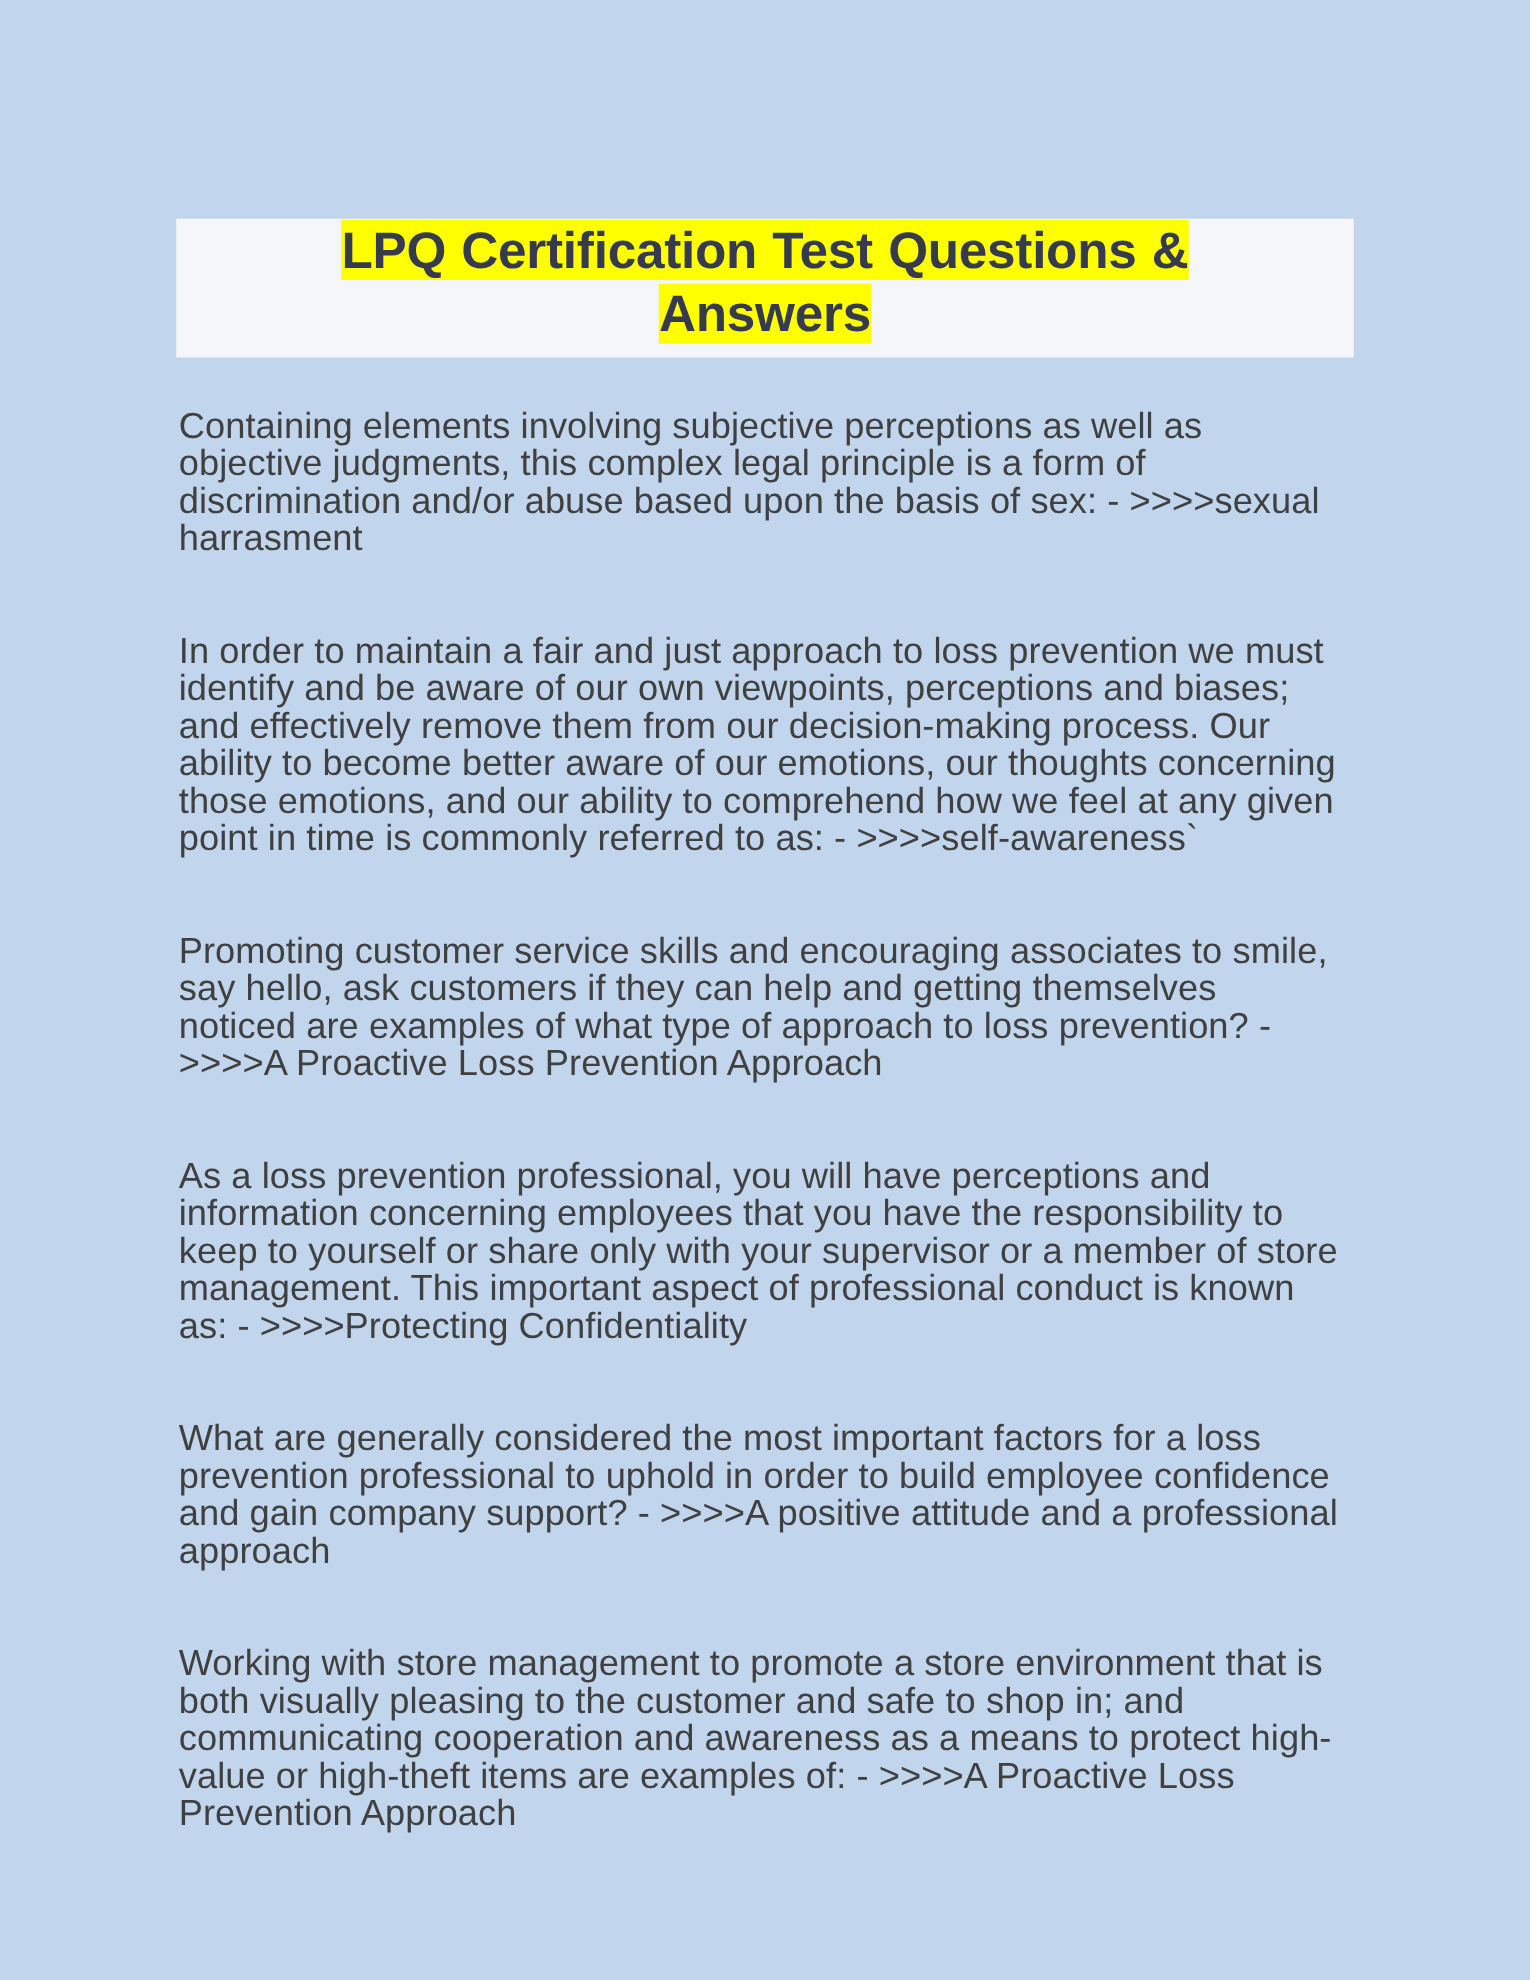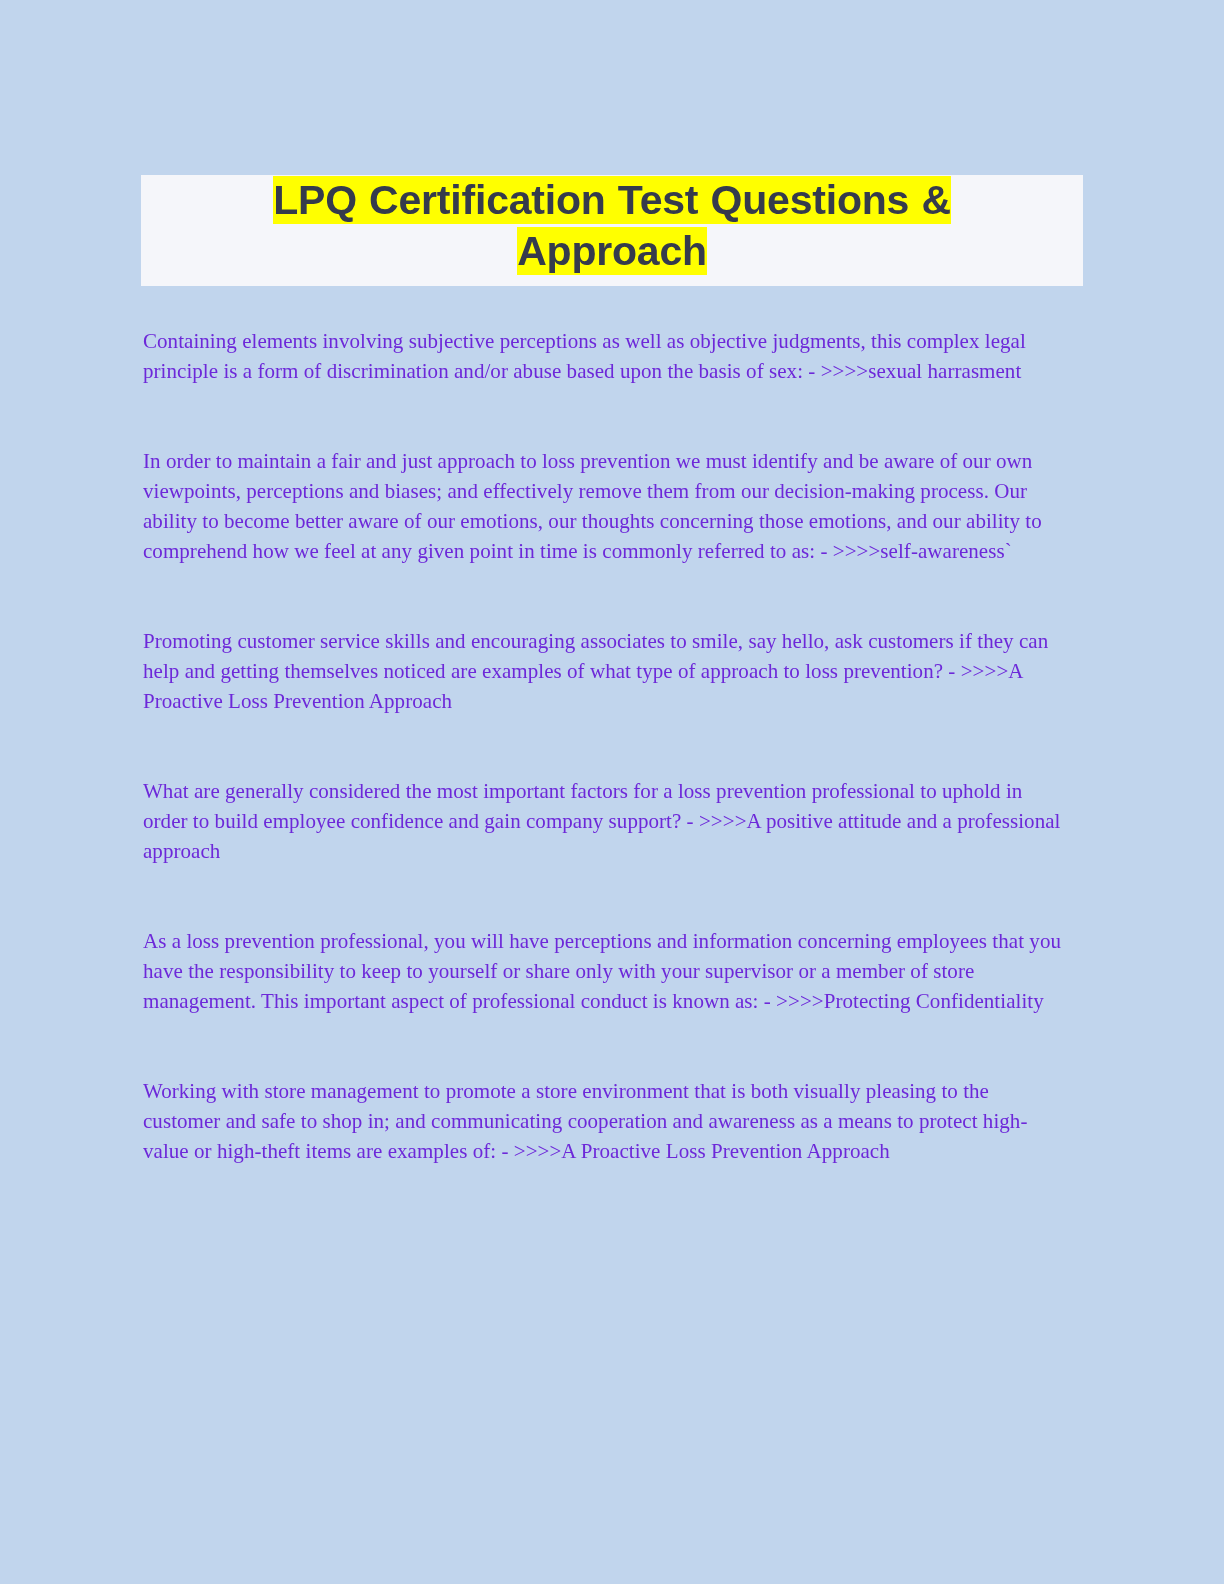--- a/index.html
+++ b/index.html
@@ -60,45 +60,45 @@
 
   
   .content {
     position: absolute;
     left: 143px;
     top: 294px;
     width: 928px;
   }
 
   .qa-block {
-    font-family: Liberation Serif, serif;
-    font-size: 21px;
+    font-family: Liberation Sans, sans-serif;
+    font-size: 29px;
     line-height: 30px;
-    color: #6d28d9;
+    color: #404040;
     margin: 0 0 60px 0;
     text-align: left;
     word-spacing: 0px;
     letter-spacing: 0.05px;
   }
 
   .qa-block:last-child {
     margin-bottom: 0;
   }
 </style>
 </head>
 <body>
 
 <div class="page">
 
   <div class="title-band">
-    <div class="title-text"><span class="hl">LPQ Certification Test Questions &amp;</span><br><span class="hl">Approach</span></div>
+    <div class="title-text"><span class="hl">LPQ Certification Test Questions &amp;</span><br><span class="hl">Answers</span></div>
   </div>
 
   <div class="content">
     <p class="qa-block">Containing elements involving subjective perceptions as well as objective judgments, this complex legal principle is a form of discrimination and/or abuse based upon the basis of sex: - &gt;&gt;&gt;&gt;sexual harrasment</p>
     <p class="qa-block">In order to maintain a fair and just approach to loss prevention we must identify and be aware of our own viewpoints, perceptions and biases; and effectively remove them from our decision-making process. Our ability to become better aware of our emotions, our thoughts concerning those emotions, and our ability to comprehend how we feel at any given point in time is commonly referred to as: - &gt;&gt;&gt;&gt;self-awareness`</p>
     <p class="qa-block">Promoting customer service skills and encouraging associates to smile, say hello, ask customers if they can help and getting themselves noticed are examples of what type of approach to loss prevention? - &gt;&gt;&gt;&gt;A Proactive Loss Prevention Approach</p>
+    <p class="qa-block">As a loss prevention professional, you will have perceptions and information concerning employees that you have the responsibility to keep to yourself or share only with your supervisor or a member of store management. This important aspect of professional conduct is known as: - &gt;&gt;&gt;&gt;Protecting Confidentiality</p>
     <p class="qa-block">What are generally considered the most important factors for a loss prevention professional to uphold in order to build employee confidence and gain company support? - &gt;&gt;&gt;&gt;A positive attitude and a professional approach</p>
-    <p class="qa-block">As a loss prevention professional, you will have perceptions and information concerning employees that you have the responsibility to keep to yourself or share only with your supervisor or a member of store management. This important aspect of professional conduct is known as: - &gt;&gt;&gt;&gt;Protecting Confidentiality</p>
     <p class="qa-block">Working with store management to promote a store environment that is both visually pleasing to the customer and safe to shop in; and communicating cooperation and awareness as a means to protect high-value or high-theft items are examples of: - &gt;&gt;&gt;&gt;A Proactive Loss Prevention Approach</p>
   </div>
 
 </div>
 
 </body></html>

